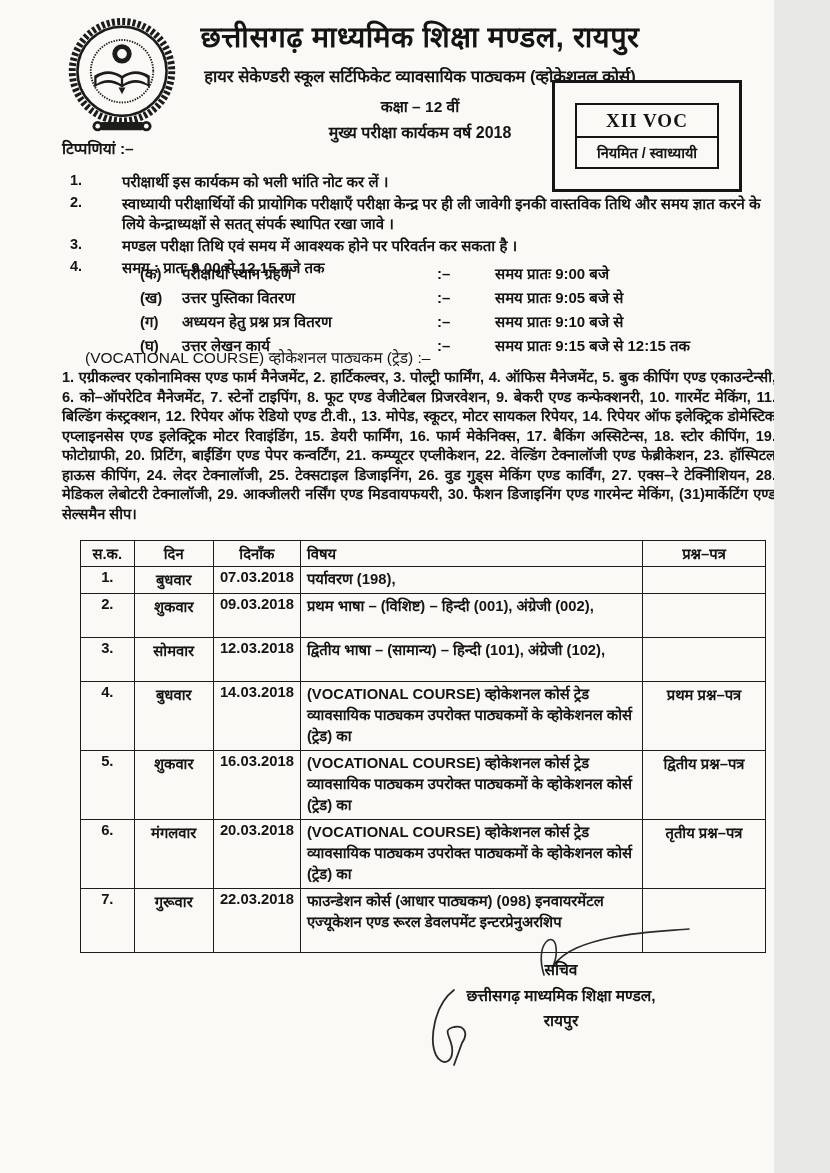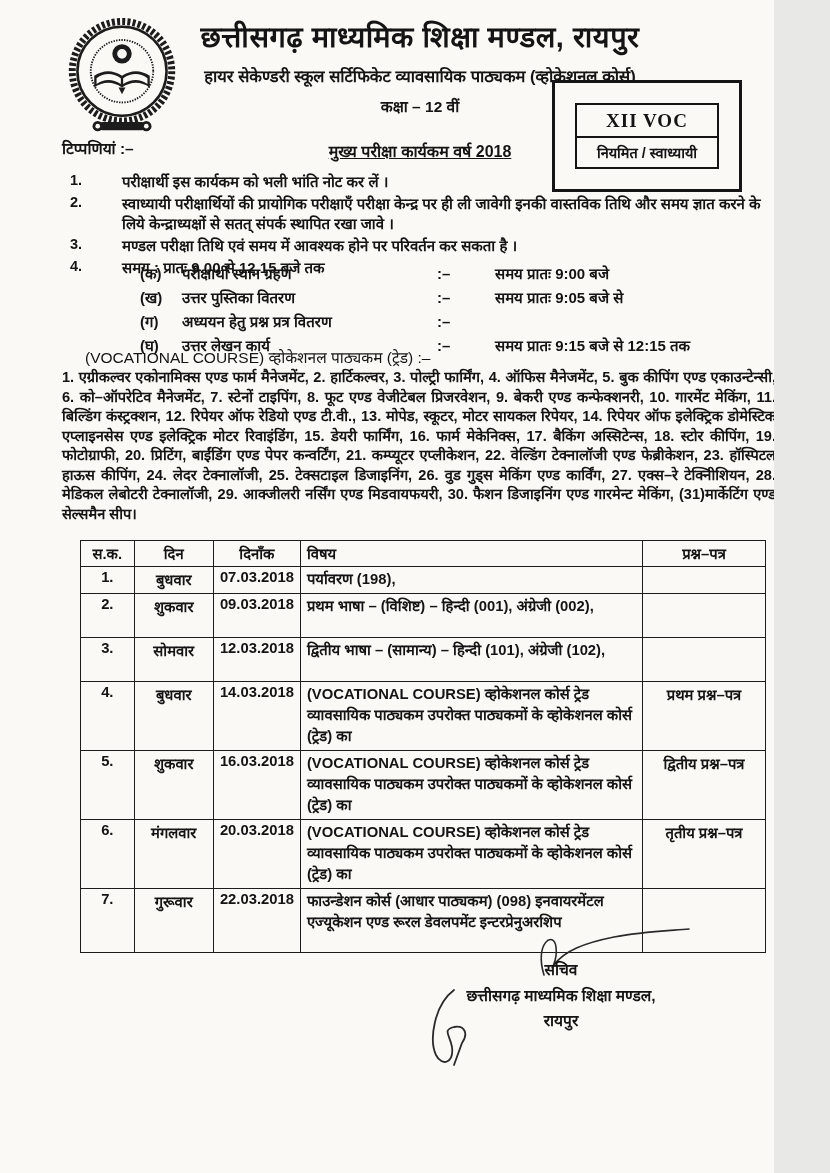--- a/index.html
+++ b/index.html
@@ -20,21 +20,21 @@
     position:absolute; left:64px; top:18px;
     width:116px; height:118px;
   }
   .header-block {
     position:absolute; left:185px; top:16px; width:470px;
     text-align:center;
   }
   .org-title { font-size:29px; font-weight:700; letter-spacing:0.5px; white-space:nowrap; }
   .doc-subtitle { font-size:16.5px; font-weight:700; margin-top:9px; white-space:nowrap; }
   .class-line { font-size:15.5px; font-weight:700; margin-top:8px; }
-  .program-line { font-size:16px; font-weight:700; margin-top:23px;text-decoration:underline; }
+  .program-line { font-size:16px; font-weight:700; margin-top:4px; }
   .badge {
     position:absolute; right:32px; top:80px;
     border:3px solid #151515; padding:20px; background:#faf9f5;
   }
   .badge-inner { border:2px solid #151515; min-width:144px; text-align:center; }
   .badge-top {
     font-family:"Liberation Serif","DejaVu Serif",serif;
     font-weight:700; font-size:19px; padding:5px 14px 4px;
     border-bottom:2px solid #151515; letter-spacing:1px;
   }
@@ -173,20 +173,21 @@
     <div class="schedule-row">
       <div class="schedule-label">(ख)</div>
       <div class="schedule-activity">उत्तर पुस्तिका वितरण</div>
       <div class="schedule-sep">:–</div>
       <div class="schedule-time">समय प्रातः 9:05 बजे से</div>
     </div>
     <div class="schedule-row">
       <div class="schedule-label">(ग)</div>
       <div class="schedule-activity">अध्ययन हेतु प्रश्न प्रत्र वितरण</div>
       <div class="schedule-sep">:–</div>
+      <div class="schedule-time">समय प्रातः 9:10 बजे से</div>
     </div>
     <div class="schedule-row">
       <div class="schedule-label">(घ)</div>
       <div class="schedule-activity">उत्तर लेखन कार्य</div>
       <div class="schedule-sep">:–</div>
       <div class="schedule-time">समय प्रातः 9:15 बजे से 12:15 तक</div>
     </div>
   </div>
 
   <div class="voc-heading">(VOCATIONAL COURSE) व्होकेशनल पाठ्यकम (ट्रेड) :–</div>

